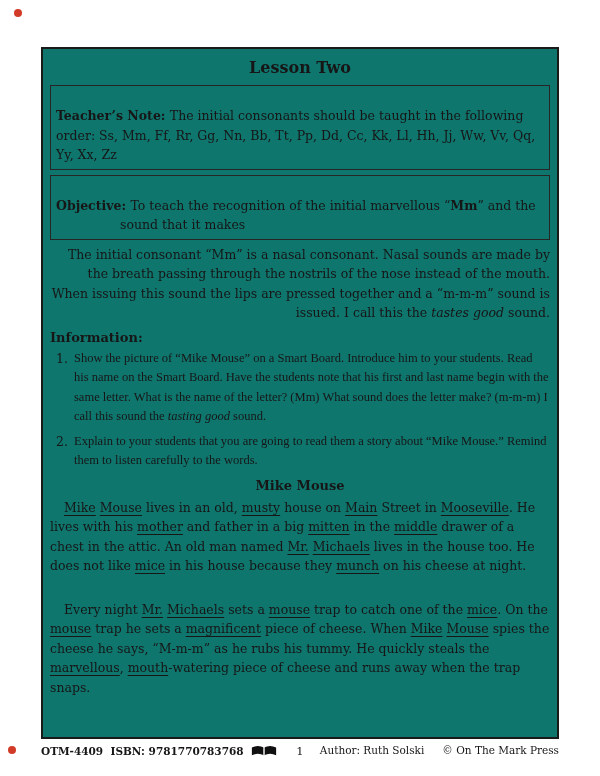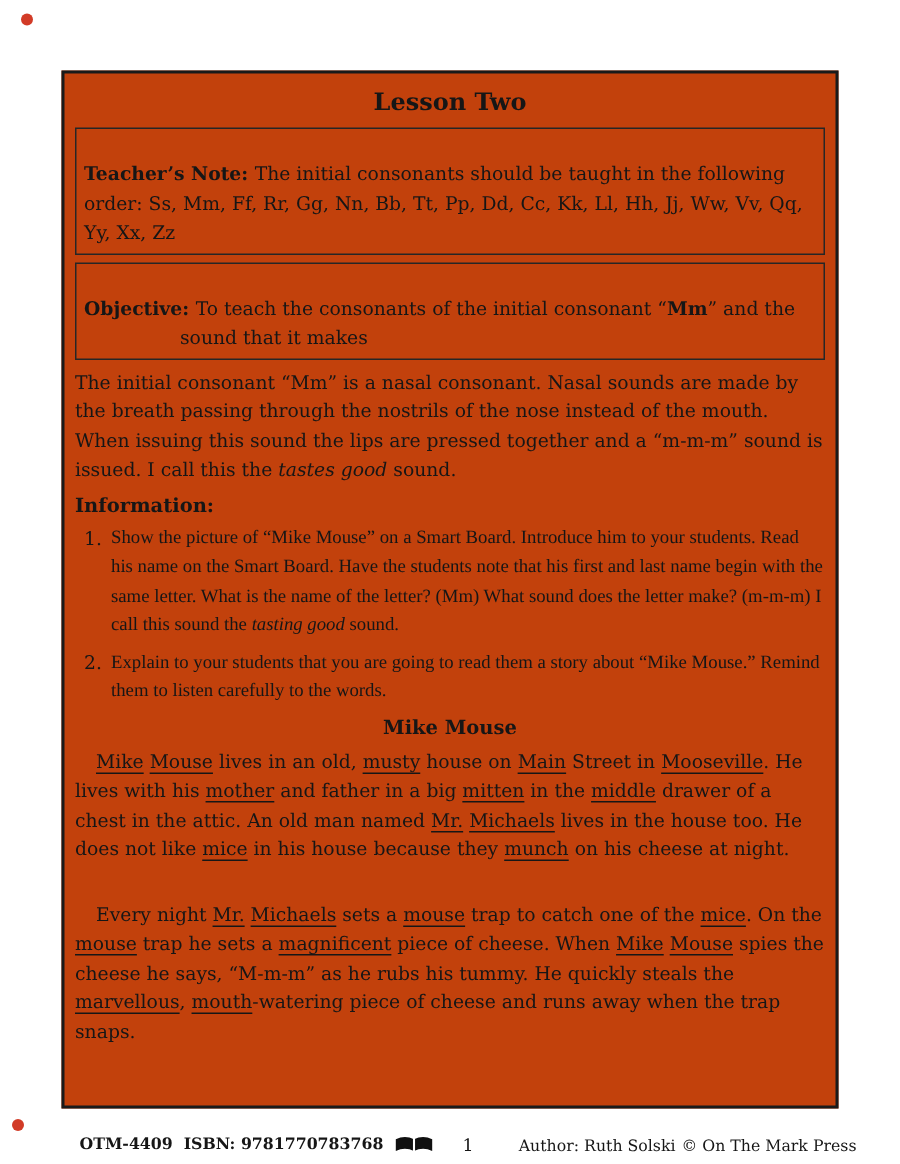--- a/index.html
+++ b/index.html
@@ -8,72 +8,72 @@
     width: 600px; height: 776px; position: relative;
     font-family: "DejaVu Serif", "Liberation Serif", serif;
     color: #161616; overflow: hidden;
   }
   .dot { position: absolute; width: 8px; height: 8px; border-radius: 50%; background: #d23b27; }
   .dot-top { left: 14px; top: 9px; }
   .dot-bottom { left: 8px; top: 746px; }
 
   .frame {
     position: absolute; left: 41px; top: 47px; width: 518px; height: 692px;
-    border: 2px solid #1a1a1a; padding: 7px 7px 0 7px; background: #c2410c;
+    border: 2px solid #1a1a1a; padding: 7px 7px 0 7px; background: #0f766e;
   }
   .title    { font-size: 16px; font-weight: bold; text-align: center; margin: 2px 0 8px; }
   .subtitle { font-size: 15px; font-weight: bold; text-align: center; margin: 0 0 7px; }
 
   .box { border: 1px solid #262626; padding: 20px 5px 4px 5px; margin-bottom: 5px; }
   .rich { font-size: 12.5px; line-height: 19.5px; }
   .hang { padding-left: 64px; text-indent: -64px; }
 
   .h3 { font-size: 13px; font-weight: bold; line-height: 19px; margin: 2px 0 2px; }
   .center { text-align: center; margin-top: 4px; margin-bottom: 3px; }
 
-  .para { margin-bottom: 5px; }
+  .para { margin-bottom: 5px; text-align: right; }
   .list { padding-left: 6px; margin-bottom: 2px; }
   .li { display: flex; margin-bottom: 5px; }
   .num { flex: none; width: 18px; }
   .li-text { flex: 1; font-family: Liberation Serif, serif; }
 
   .indent { text-indent: 14px; }
   .story-p1 { margin-bottom: 24px; }
 
   .b { font-weight: bold; }
   .i { font-style: italic; }
   .u { text-decoration: underline; text-underline-offset: 2.5px; }
 
   .footer {
-    position: absolute; left: 53px; top: 744px; width: 518px;
-    display: flex; align-items: flex-end; font-size: 10.5px; margin-top: 12px;
+    position: absolute; left: 41px; top: 744px; width: 518px;
+    display: flex; align-items: flex-start; font-size: 10.5px;
   }
   .footer-left { flex: 1; display: flex; align-items: center; gap: 7px; font-weight: bold; white-space: pre; }
   .footer-center { flex: none; font-size: 11.5px; }
-  .footer-right { flex: 1; text-align: right; white-space: pre; display: flex; justify-content: flex-end; gap: 4px; }
+  .footer-right { flex: 1; text-align: right; white-space: pre; display: flex; justify-content: flex-end; gap: 18px; }
   .book-svg { display: inline-block; vertical-align: middle; }
 </style>
 </head>
 <body>
 
 <div>
 
   <span class="dot dot-top"></span>
   <span class="dot dot-bottom"></span>
 
   <div class="frame">
 
     <div class="title">Lesson Two</div>
 
     <div class="box">
       <p class="rich"><span class="b">Teacher’s Note: </span><span>The initial consonants should be taught in the following order: Ss, Mm, Ff, Rr, Gg, Nn, Bb, Tt, Pp, Dd, Cc, Kk, Ll, Hh, Jj, Ww, Vv, Qq, Yy, Xx, Zz</span></p>
     </div>
 
     <div class="box">
-      <p class="rich hang"><span class="b">Objective: </span><span>To teach the consonants of the initial consonant “</span><span class="b">Mm</span><span>” and the sound that it makes</span></p>
+      <p class="rich hang"><span class="b">Objective: </span><span>To teach the recognition of the initial marvellous “</span><span class="b">Mm</span><span>” and the sound that it makes</span></p>
     </div>
 
     <p class="rich para"><span>The initial consonant “Mm” is a nasal consonant. Nasal sounds are made by the breath passing through the nostrils of the nose instead of the mouth. When issuing this sound the lips are pressed together and a “m-m-m” sound is issued. I call this the </span><span class="i">tastes good</span><span> sound.</span></p>
 
     <div class="h3">Information:</div>
     <div class="list">
       <div class="li">
         <span class="num rich">1.</span>
         <span class="li-text rich"><span>Show the picture of “Mike Mouse” on a Smart Board. Introduce him to your students. Read his name on the Smart Board. Have the students note that his first and last name begin with the same letter. What is the name of the letter? (Mm) What sound does the letter make? (m-m-m) I call this sound the </span><span class="i">tasting good</span><span> sound.</span></span>
       </div>

